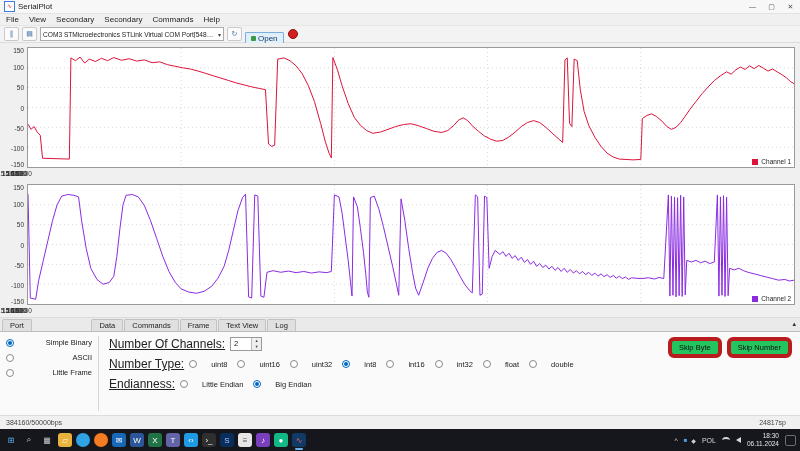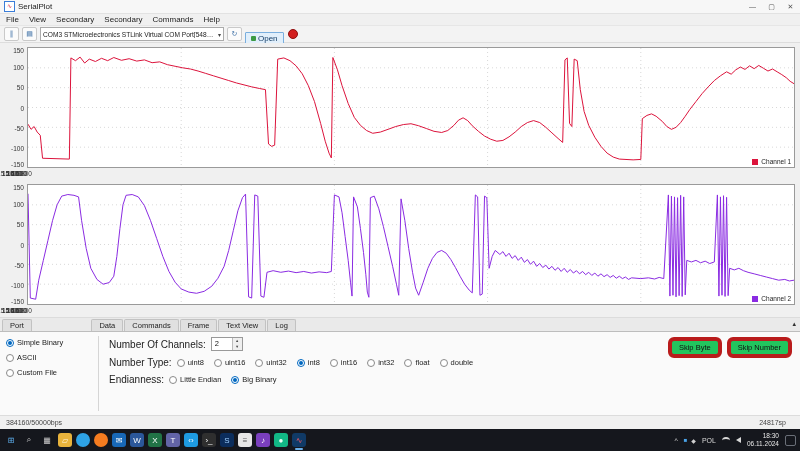--- a/index.html
+++ b/index.html
@@ -40,22 +40,22 @@
   .panel{height:97px;background:#f0f0f0;border-top:1px solid #dcdcdc;position:relative;}
   .tabbar{height:13px;display:flex;align-items:flex-end;padding-left:2px;border-bottom:1px solid #bdbdbd;background:#eaeaea;}
   .tab{font-size:7.5px;color:#222;padding:1px 7px 1px 7px;border:1px solid #c2c2c2;border-bottom:none;background:#e0e0e0;margin-right:1px;border-radius:2px 2px 0 0;}
   .tab.active{background:#fafafa;position:relative;top:17px;padding-bottom:2px;}
   .collapse{position:absolute;right:4px;top:2px;font-size:7px;color:#333;}
   .panelbody{position:relative;display:flex;height:83px;background:#fafafa;}
   .framegroup{width:86px;padding:6px 6px;display:flex;flex-direction:column;gap:6px;}
   .vsep{width:1px;background:#d5d5d5;margin:4px 0;}
   .settings{padding:5px 10px;display:flex;flex-direction:column;gap:6px;}
   .row{display:flex;align-items:center;gap:5px;}
-  .lbl{font-size:10px;color:#222;}
-  .radio-item{display:flex;align-items:center;gap:3px;font-size:7.5px;color:#222;}
+  .lbl{font-size:12px;color:#222;text-decoration:underline;}
+  .radio-item{display:flex;align-items:center;gap:14px;font-size:7.5px;color:#222;justify-content:space-between;}
   .hradios{display:flex;align-items:center;gap:10px;}
   .radio{width:8px;height:8px;border:1px solid #8a8a8a;border-radius:50%;background:#fff;box-sizing:border-box;flex:none;}
   .radio.checked{border-color:#0067c0;}
   .radio.checked::after{content:"";display:block;width:4px;height:4px;margin:1px;background:#0067c0;border-radius:50%;}
   .spin{display:inline-flex;width:30px;height:12px;border:1px solid #999;background:#fff;}
   .spinval{flex:1;font-size:7.5px;padding-left:3px;line-height:11px;color:#111;}
   .spinarrows{width:9px;border-left:1px solid #bbb;display:flex;flex-direction:column;}
   .spinarrows i{flex:1;font-style:normal;font-size:4.5px;line-height:5px;text-align:center;color:#444;background:#efefef;}
   .skipbtns{position:absolute;right:8px;top:5px;display:flex;gap:5px;}
   .skipbtns button{font-family:inherit;font-size:7.5px;color:#111;background:#22c55e;border:4px solid #b91c1c;border-radius:6px;padding:2px 7px;}
@@ -208,21 +208,21 @@
             <label class="radio-item">
               <span class="radio checked"></span>
               <span>Simple Binary</span>
             </label>
             <label class="radio-item">
               <span class="radio"></span>
               <span>ASCII</span>
             </label>
             <label class="radio-item">
               <span class="radio"></span>
-              <span>Custom File</span>
+              <span>Little Frame</span>
             </label>
           </div>
         <div class="vsep"></div>
         <div class="settings">
           <div class="row">
             <span class="lbl">Number Of Channels:</span>
             <span class="spin">
               <span class="spinval">2</span>
               <span class="spinarrows">
                   <i>▴</i>
@@ -269,21 +269,21 @@
           </div>
           <div class="row">
             <span class="lbl">Endianness:</span>
             <span class="hradios">
                 <label class="radio-item">
                   <span class="radio"></span>
                   <span>Little Endian</span>
                 </label>
                 <label class="radio-item">
                   <span class="radio checked"></span>
-                  <span>Big Binary</span>
+                  <span>Big Endian</span>
                 </label>
               </span>
           </div>
         </div>
         <div class="skipbtns">
           <button>Skip Byte</button>
           <button>Skip Number</button>
         </div>
       </div>
     </div>

